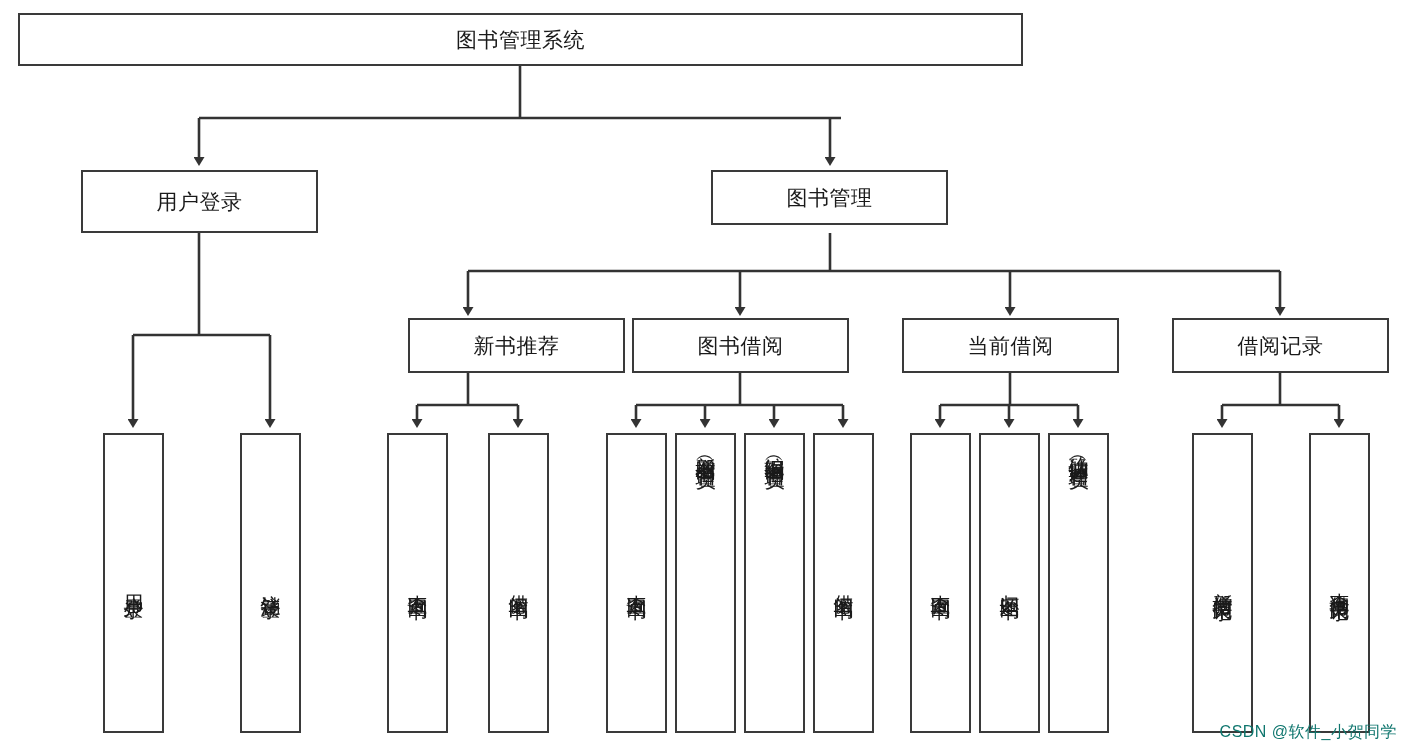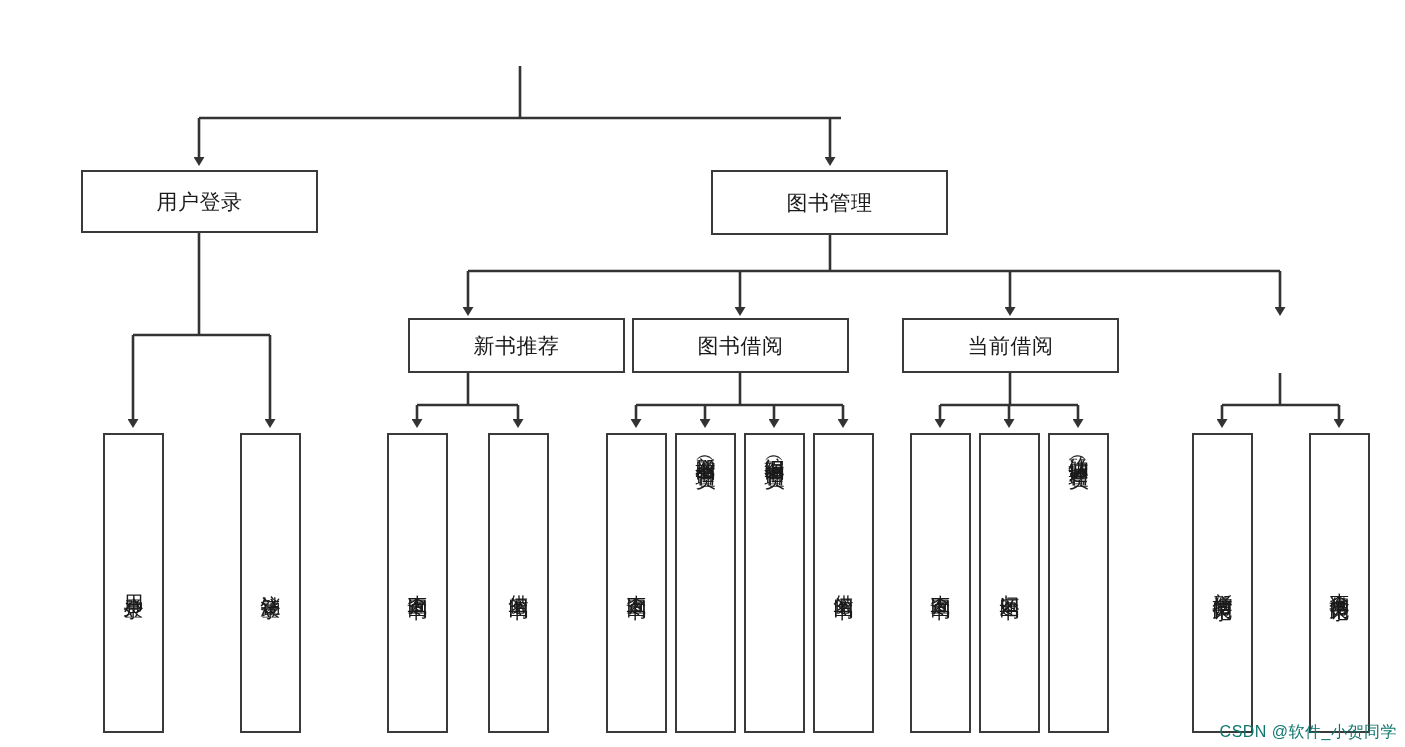--- a/index.html
+++ b/index.html
@@ -118,36 +118,42 @@
       <path d="M1009,405 L1009,420" marker-end="url(#arrow)"></path>
       <path d="M1078,405 L1078,420" marker-end="url(#arrow)"></path>
 
       <path d="M1280,373 L1280,405"></path>
       <path d="M1222,405 L1339,405"></path>
       <path d="M1222,405 L1222,420" marker-end="url(#arrow)"></path>
       <path d="M1339,405 L1339,420" marker-end="url(#arrow)"></path>
     </g>
   </svg>
 
+  <div class="node horiz" style="left:18px; top:13px; width:1005px; height:53px;">
+    <span class="node-label">图书管理系统</span>
+  </div>
 
   <div class="node horiz" style="left:81px; top:170px; width:237px; height:63px;">
     <span class="node-label">用户登录</span>
   </div>
-  <div class="node horiz" style="left:711px; top:170px; width:237px; height:65px;text-align:center;">
+  <div class="node horiz" style="left:711px; top:170px; width:237px; height:55px;text-align:center;">
     <span class="node-label">图书管理</span>
   </div>
 
   <div class="node horiz" style="left:360px; top:318px; width:217px; height:55px;margin-left:48px;">
     <span class="node-label">新书推荐</span>
   </div>
   <div class="node horiz" style="left:632px; top:318px; width:217px; height:55px;">
     <span class="node-label">图书借阅</span>
   </div>
   <div class="node horiz" style="left:902px; top:318px; width:217px; height:55px;">
     <span class="node-label">当前借阅</span>
+  </div>
+  <div class="node horiz" style="left:1172px; top:318px; width:217px; height:55px;">
+    <span class="node-label">借阅记录</span>
   </div>
 
   <div class="node vert mid" style="left:103px; top:433px; width:61px; height:300px;">
     <span class="node-label">用户登录</span>
   </div>
   <div class="node vert mid" style="left:240px; top:433px; width:61px; height:300px;">
     <span class="node-label">注销登录</span>
   </div>
 
   <div class="node vert mid" style="left:387px; top:433px; width:61px; height:300px;">

